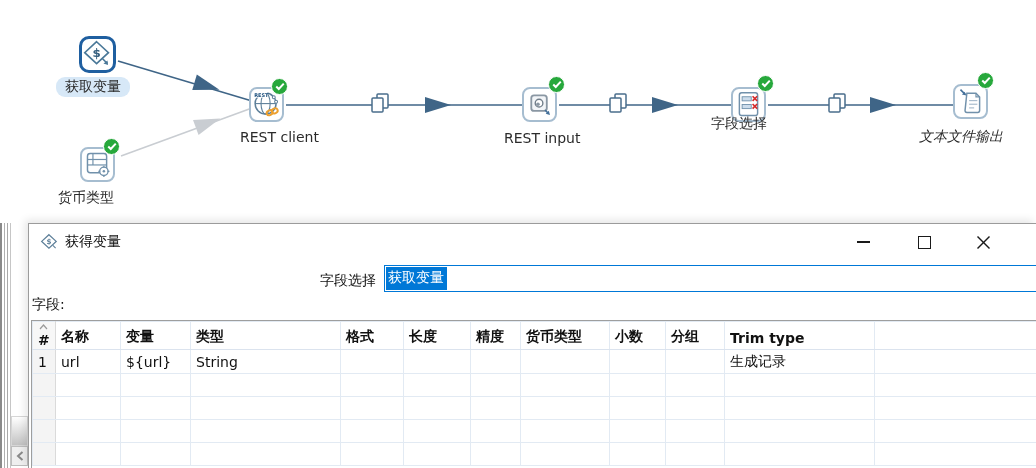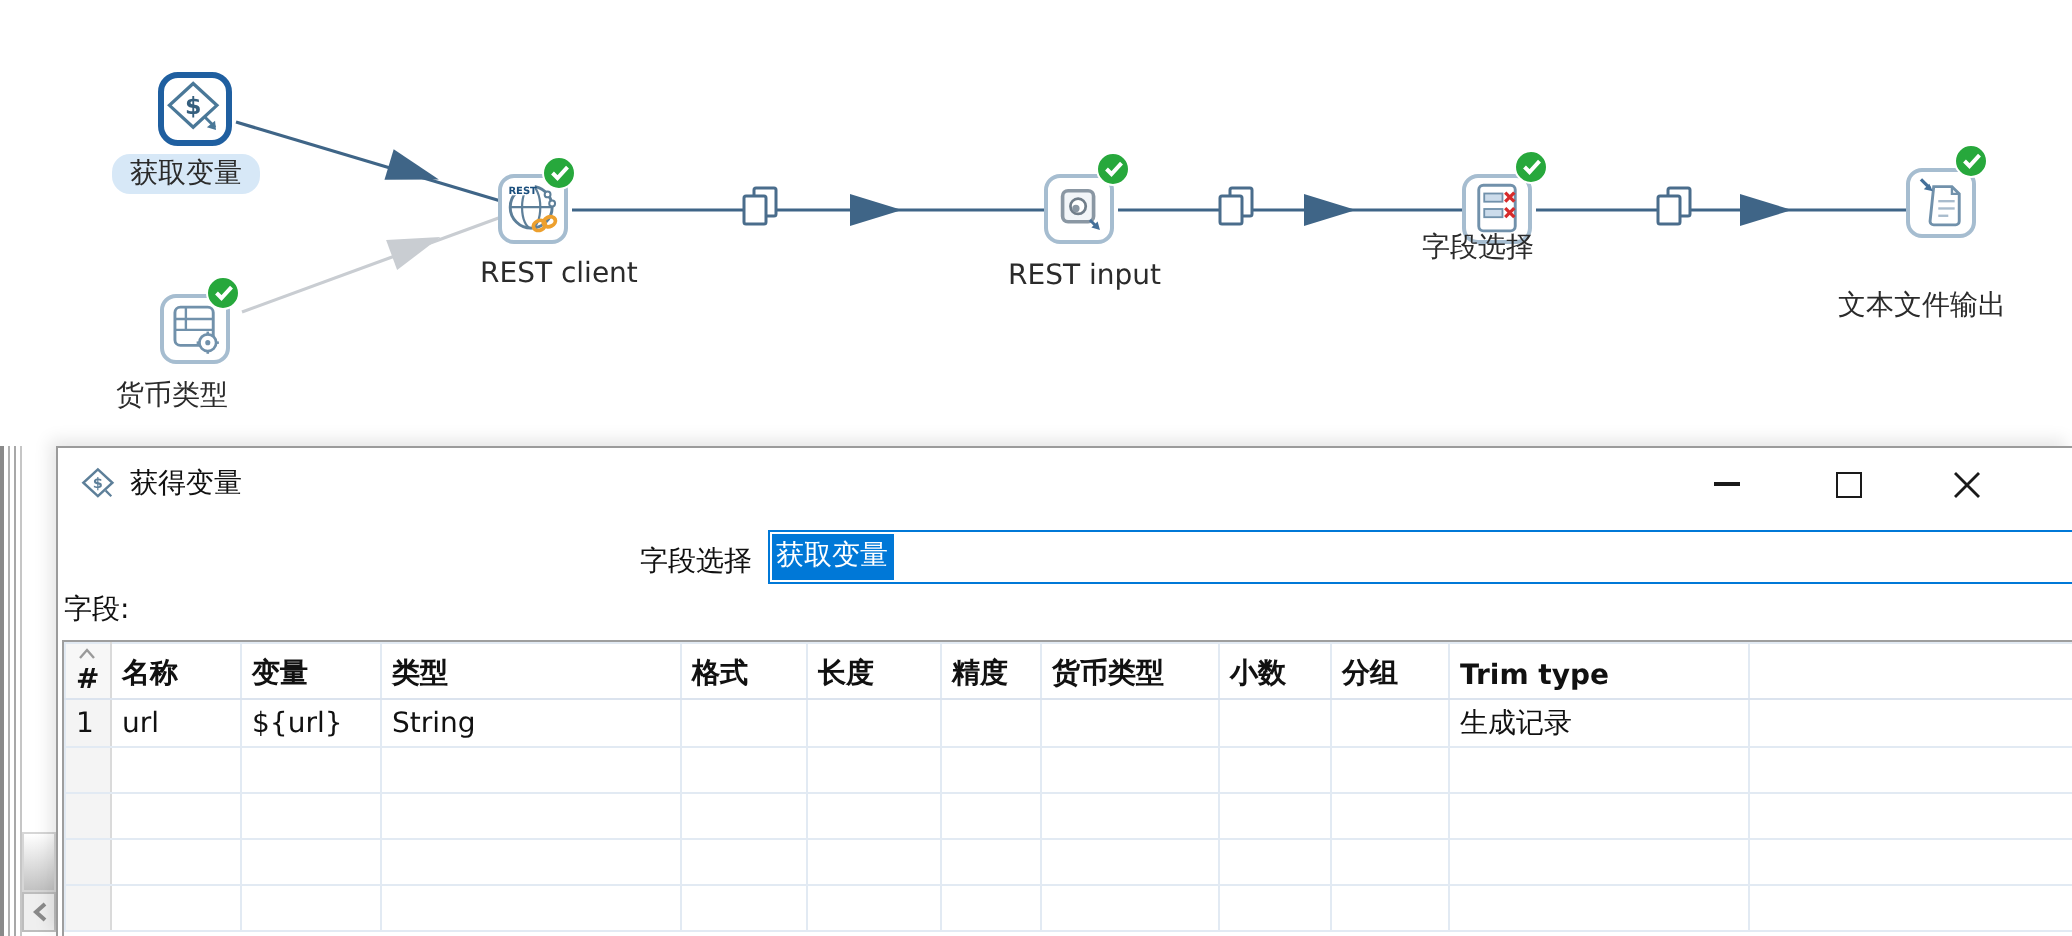--- a/index.html
+++ b/index.html
@@ -196,21 +196,21 @@
       <line x1="15.5" y1="24" x2="21" y2="24" stroke="#a9bccd" stroke-width="1.3"></line>
       <line x1="6" y1="4" x2="11" y2="9" stroke="#44709a" stroke-width="1.8"></line>
       <polygon points="12.5,10.5 7.6,9.4 10.6,6.4" fill="#44709a"></polygon>
     </svg>
   </div>
   <div class="badge" style="left:977px; top:72px;">
     <svg width="10" height="9" viewBox="0 0 12 10">
         <path d="M1.5 5 L4.5 8 L10.5 1.5" fill="none" stroke="#fff" stroke-width="2.4"></path>
       </svg>
   </div>
-  <div class="step-label" style="left:919px; top:144px;">文本文件输出</div>
+  <div class="step-label" style="left:919px; top:128px;font-style:italic;">文本文件输出</div>
 </div>
 
 <div class="dialog">
 
   <div class="titlebar">
     <svg class="title-icon" width="19" height="19" viewBox="0 0 34 34">
       <polygon points="16,3 29,15 16,27 3,15" fill="#fff" stroke="#5d7f99" stroke-width="2.2"></polygon>
       <text x="16" y="20" text-anchor="middle" font-size="13" font-weight="bold" fill="#5d7f99">$</text>
       <line x1="23" y1="22" x2="28" y2="27" stroke="#5d7f99" stroke-width="2"></line>
     </svg>

